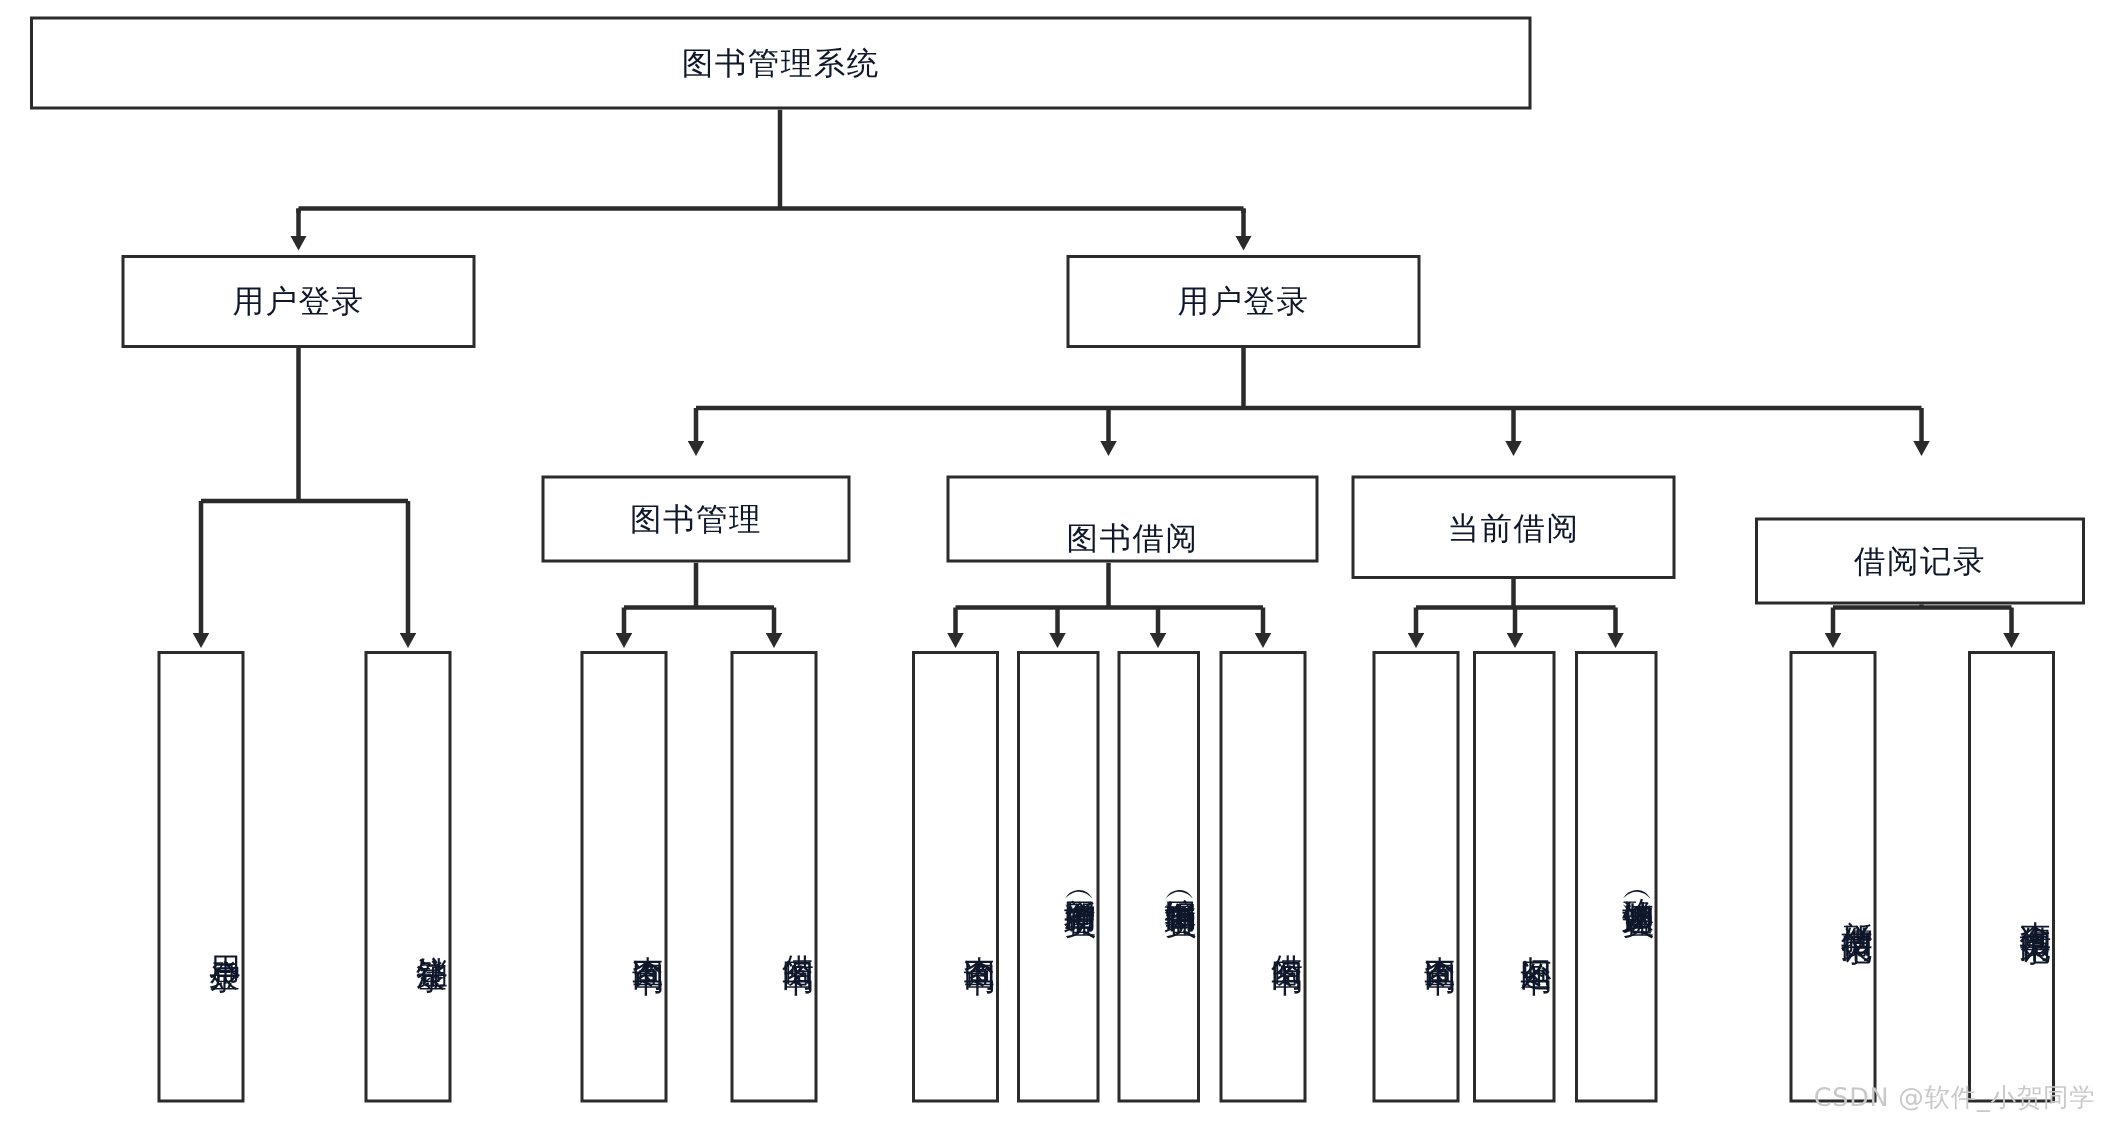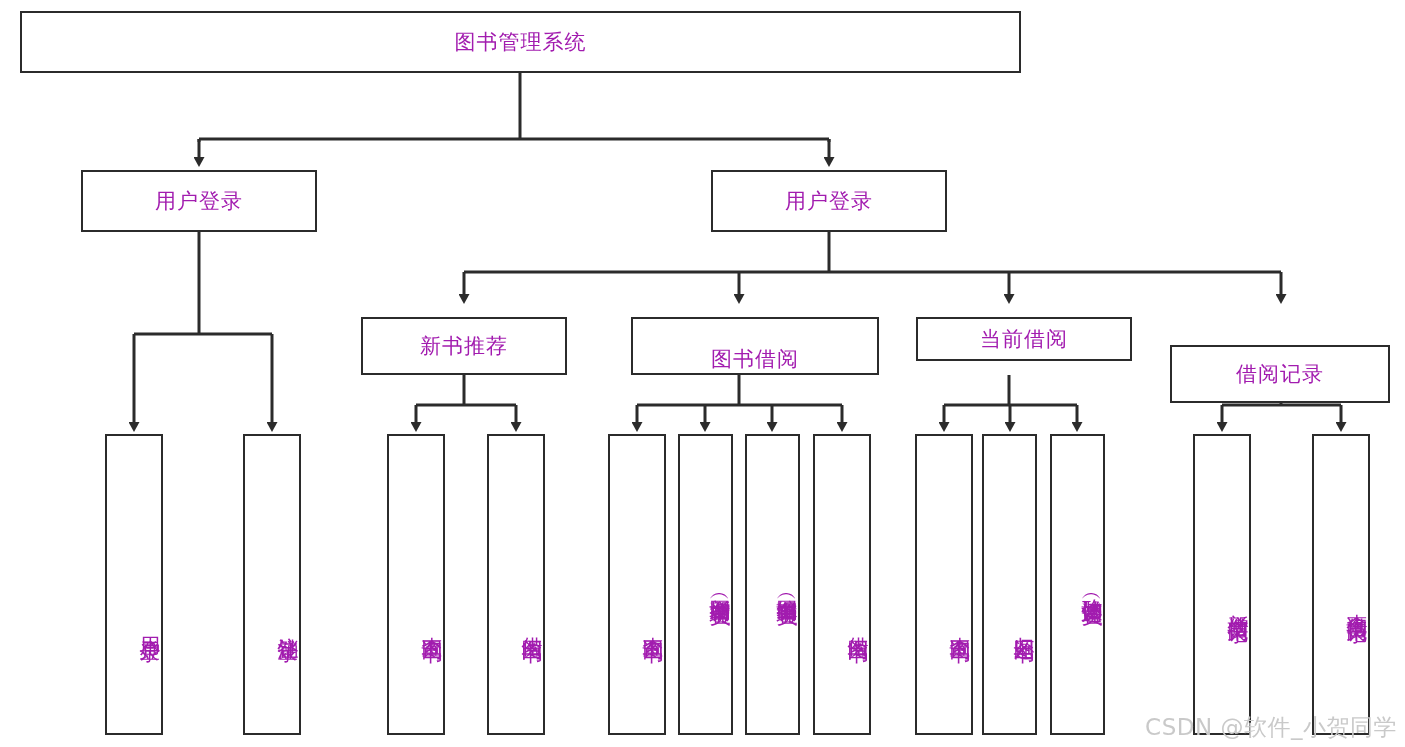--- a/index.html
+++ b/index.html
@@ -24,21 +24,21 @@
     pointer-events: none;
   }
   .node {
     position: absolute;
     box-sizing: border-box;
     border: 2px solid #2b2b2b;
     background: #ffffff;
     display: flex;
     align-items: center;
     justify-content: center;
-    color: #a21caf;
+    color: #0f172a;
   }
   .node.h {
     font-size: 21px;
     letter-spacing: 1px;
   }
   .node.v {
     writing-mode: vertical-rl;
     text-orientation: upright;
     font-size: 21px;
     letter-spacing: 2px;
@@ -52,21 +52,21 @@
     padding-top: 2px;
     letter-spacing: 1px;
   }
   .node .vtxt {
     display: block;
   }
   .watermark {
     position: absolute;
     right: 8px;
     bottom: 4px;
-    font-size: 23px;
+    font-size: 17px;
     color: #c9c9c9;
     letter-spacing: 0.5px;
     white-space: nowrap;
   }
 </style>
 </head>
 <body>
 
 <div id="canvas">
 
@@ -129,26 +129,26 @@
   </div>
 
   <div class="node h" style="left:81px; top:170px; width:236px; height:62px;">
     <span>用户登录</span>
   </div>
   <div class="node h" style="left:711px; top:170px; width:236px; height:62px;">
     <span>用户登录</span>
   </div>
 
   <div class="node h" style="left:361px; top:317px; width:206px; height:58px;">
-    <span>新书推荐</span>
+    <span>图书管理</span>
   </div>
   <div class="node h" style="left:631px; top:317px; width:248px; height:58px;align-items:flex-end;">
     <span>图书借阅</span>
   </div>
-  <div class="node h" style="left:901px; top:317px; width:216px; height:44px;margin-left:15px;">
+  <div class="node h" style="left:901px; top:317px; width:216px; height:69px;">
     <span>当前借阅</span>
   </div>
   <div class="node h" style="left:1170px; top:317px; width:220px; height:58px;margin-top:28px;">
     <span>借阅记录</span>
   </div>
 
   <div class="node v" style="left:105px; top:434px; width:58px; height:301px; padding-top:78px;">
     <span class="vtxt">用户登录</span>
   </div>
   <div class="node v" style="left:243px; top:434px; width:58px; height:301px; padding-top:78px;">

